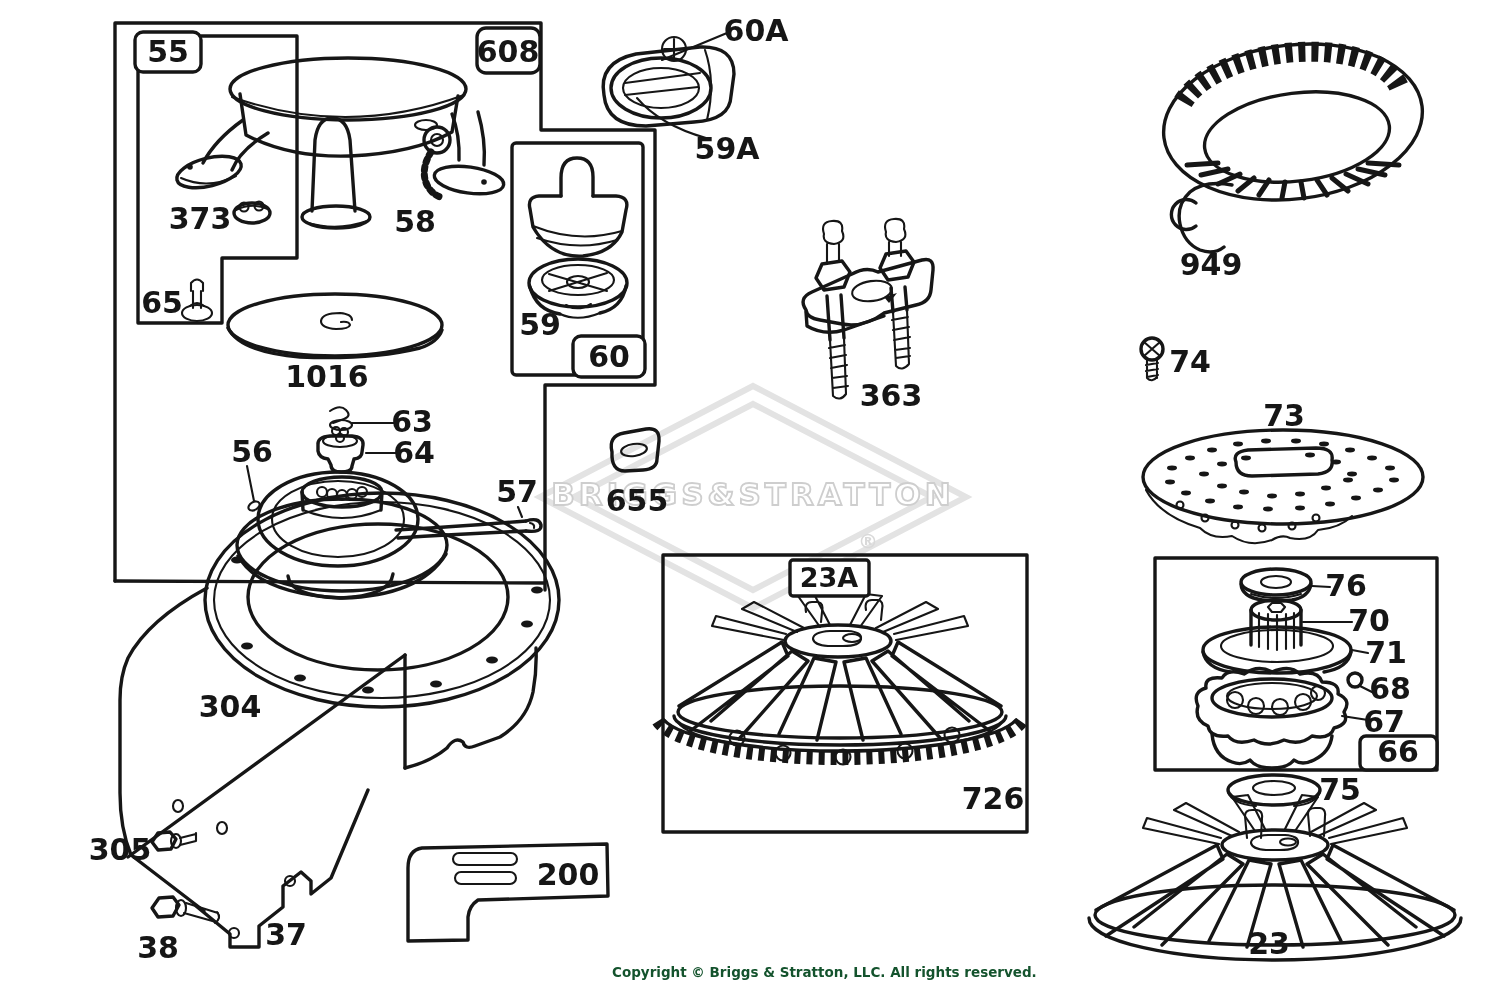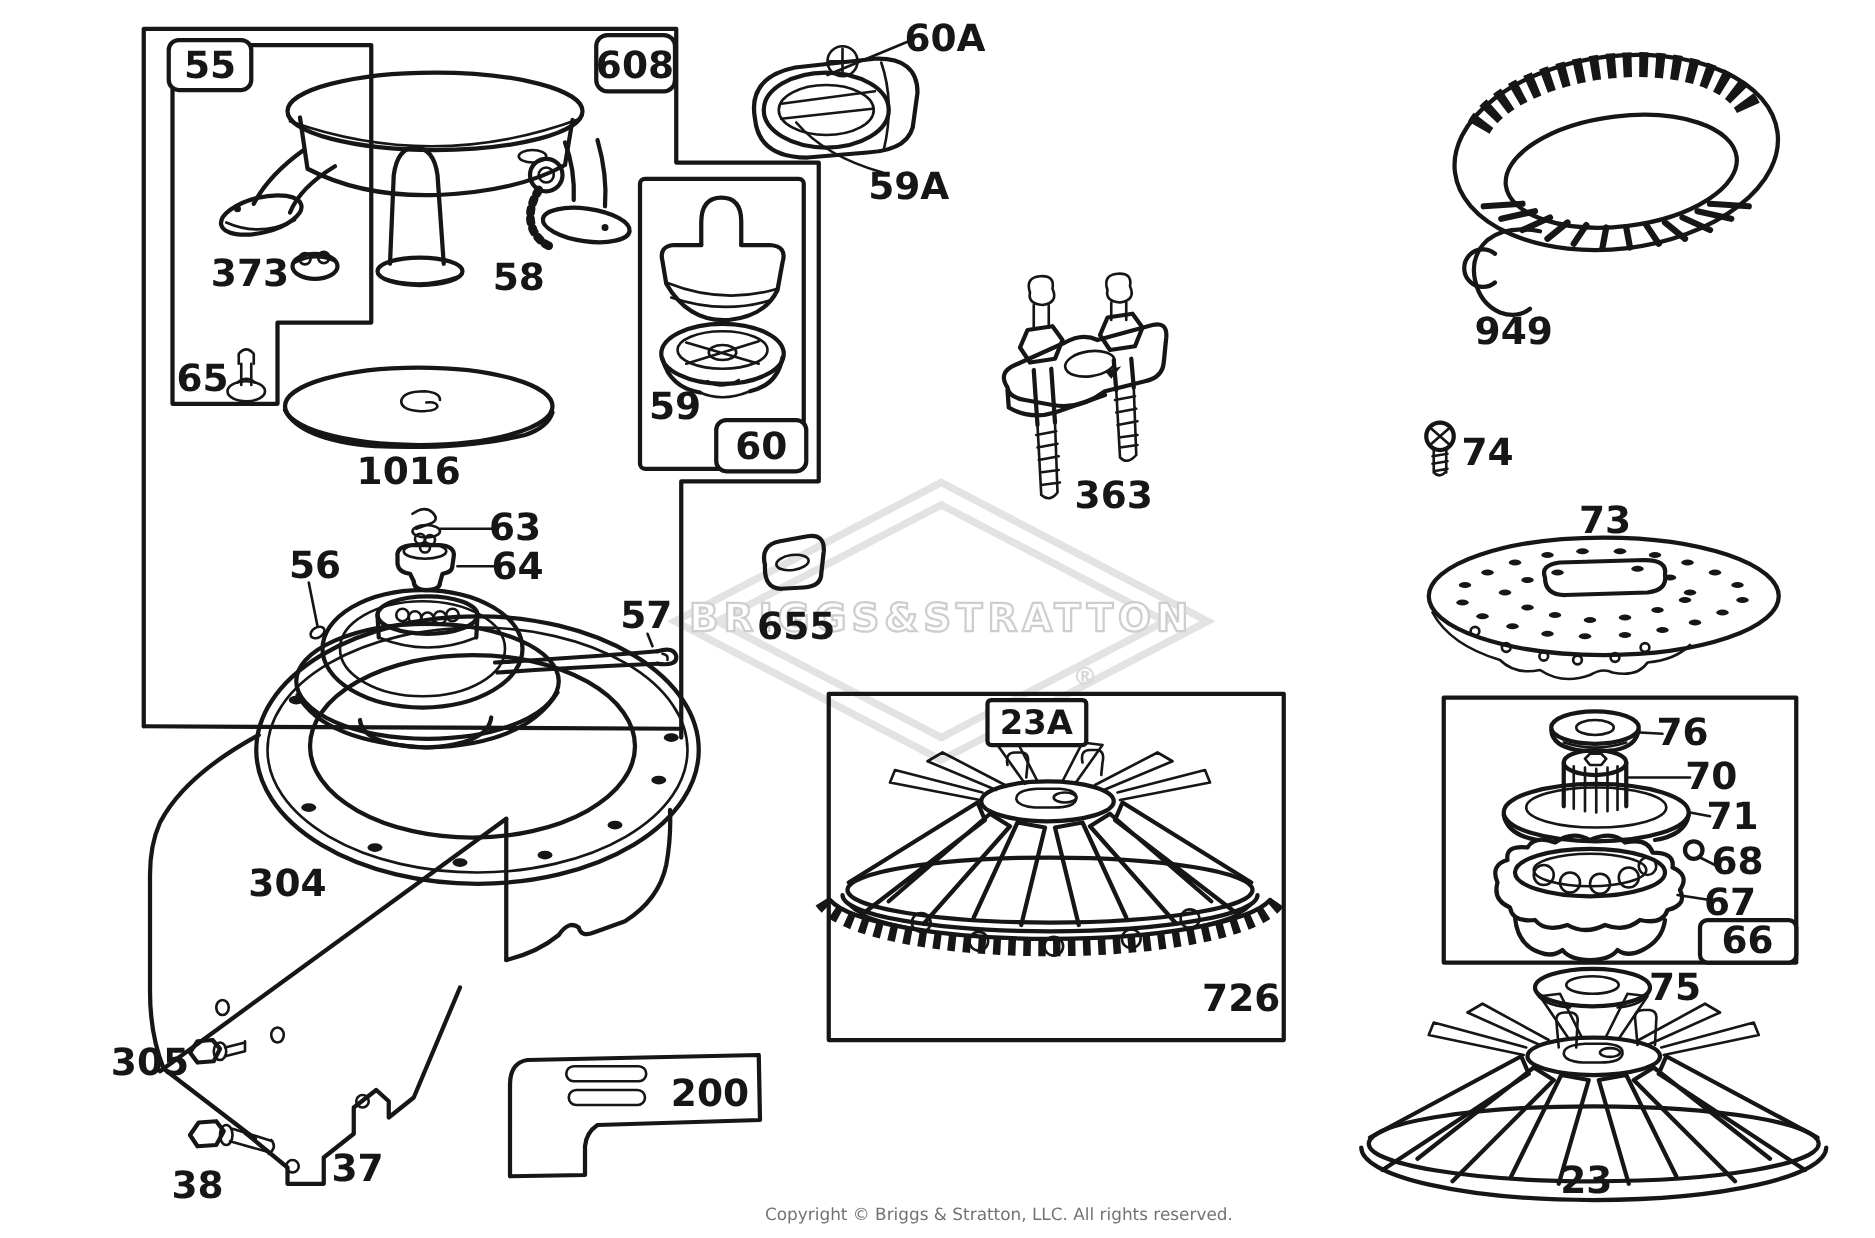--- a/index.html
+++ b/index.html
@@ -13,21 +13,21 @@
   .fw  { fill:#ffffff; }
   .dot { fill:#161616; stroke:none; }
   .lbl { font:700 30px "DejaVu Sans", sans-serif; fill:#161616; text-anchor:middle; }
   .lbl-s { font:700 27px "DejaVu Sans", sans-serif; fill:#161616; text-anchor:middle; }
   .wm-line { fill:none; stroke:#e3e3e3; stroke-width:6; }
   .wm-text { font:700 31px "DejaVu Sans", sans-serif; fill:#ffffff; stroke:#cecece;
              stroke-width:1.8px; letter-spacing:4px; text-anchor:middle; }
   .wm-reg  { font:700 20px "DejaVu Sans", sans-serif; fill:#d9d9d9; stroke:none; text-anchor:middle; }
   .copyright {
     position:absolute; left:612px; top:964px; width:420px;
-    font-size:13.5px; font-weight:400; color:#737373; white-space:nowrap;
+    font-size:13.5px; font-weight:700; color:#14532d; white-space:nowrap;
   }
 </style>
 </head>
 <body>
 
 <div class="stage">
 <svg width="1500" height="990" viewBox="0 0 1500 990">
 
   <g>
     <path class="wm-line" d="M753 386 L966 497 L753 608 L540 497 Z"></path>

